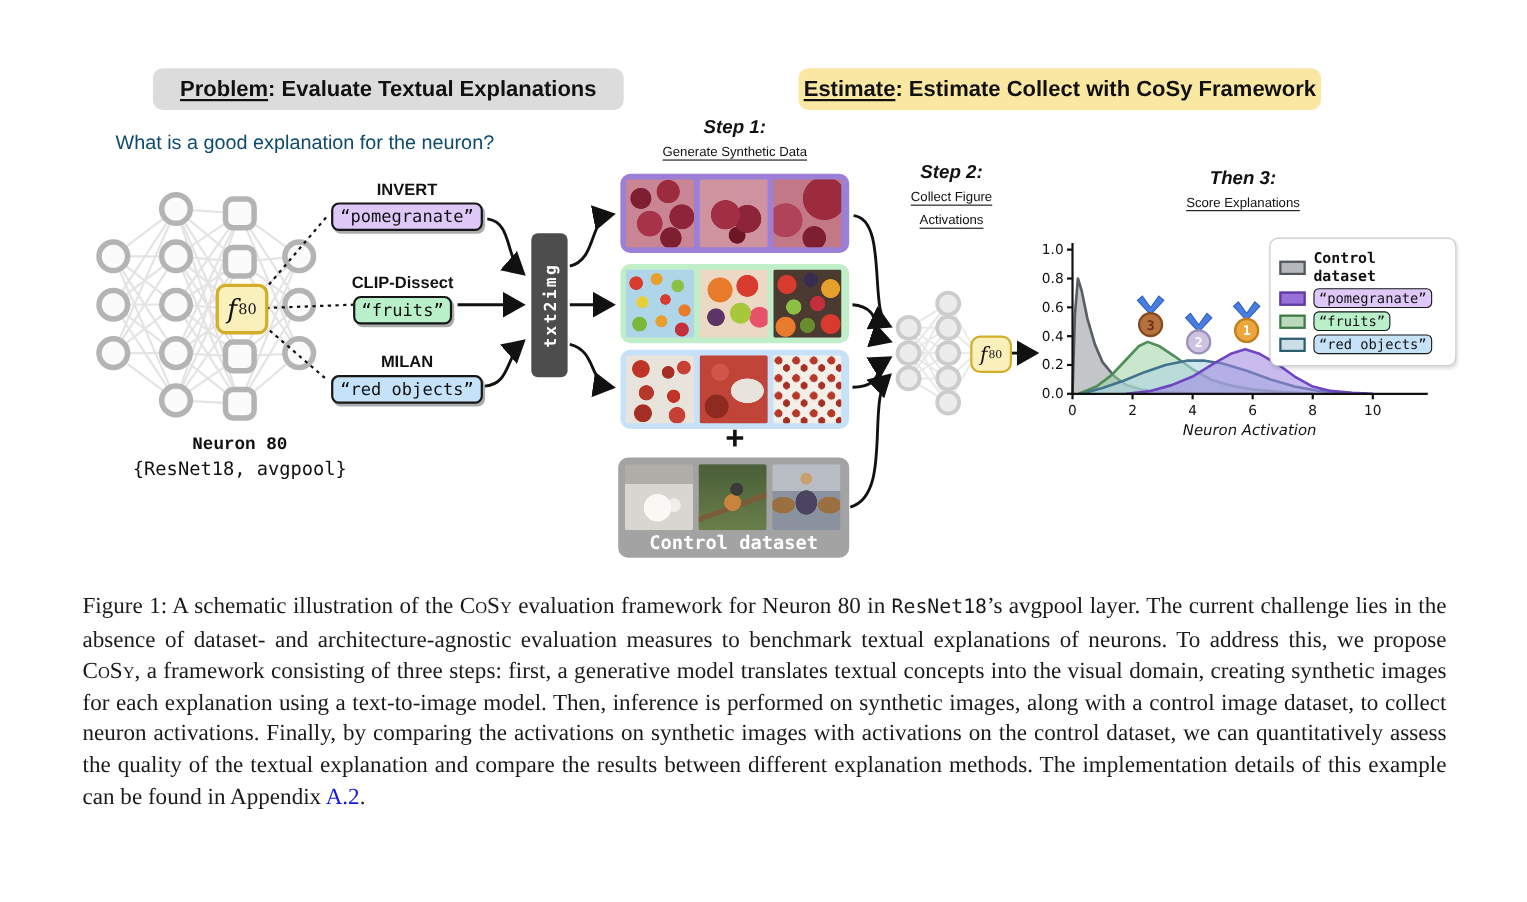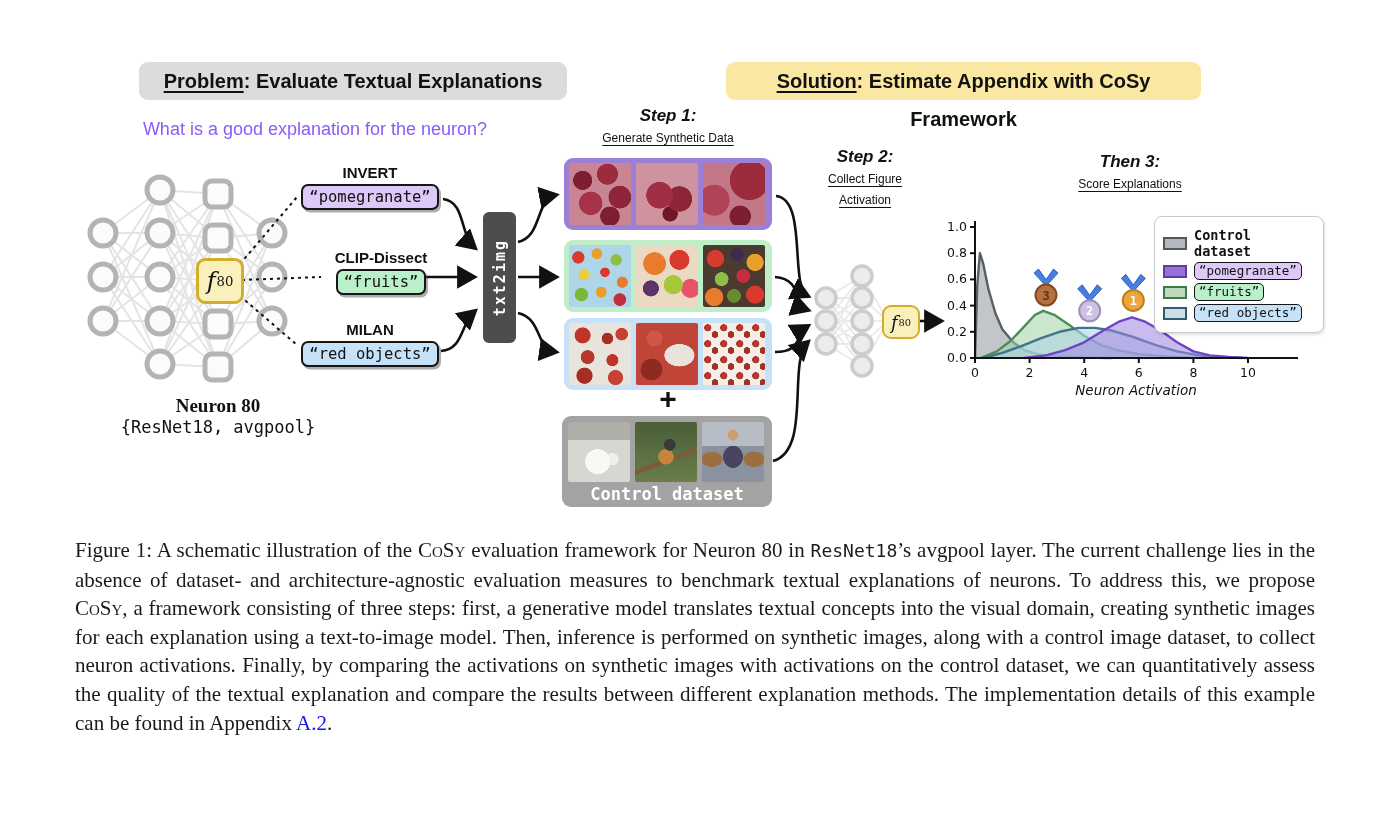--- a/index.html
+++ b/index.html
@@ -8,42 +8,42 @@
   .fig{position:absolute;left:0;top:0;width:1388px;height:535px;}
   svg.overlay{position:absolute;left:0;top:0;pointer-events:none;}
 
   
   .hdr{position:absolute;height:38px;line-height:38px;text-align:center;font-weight:bold;
        font-size:20px;border-radius:9px;margin-left:36px;}
   .hdr-problem{left:103px;top:62px;width:428px;background:#dcdcdc;}
   .hdr-solution{left:690px;top:62px;width:475px;background:#f9e7a2;}
   .u{text-decoration:underline;text-underline-offset:3px;text-decoration-thickness:2px;}
 
-  .question{position:absolute;left:105px;top:119px;width:420px;text-align:center;font-size:18px;color:#8b5cf6;}
+  .question{position:absolute;left:105px;top:119px;width:420px;font-size:18px;color:#0c4a6e;}
 
   
   .f80{position:absolute;background:#f9f0bb;border:3px solid #d2ae2a;border-radius:9px;
        display:flex;align-items:center;justify-content:center;
        font-family:"DejaVu Serif",serif;font-style:italic;z-index:5;}
   .f80 sub{font-size:0.55em;font-style:normal;font-family:"DejaVu Serif",serif;margin-left:1px;}
   .f80-left{left:196px;top:258px;width:42px;height:40px;font-size:24px;}
   .f80-small{left:882px;top:305px;width:34px;height:30px;font-size:18px;border-width:2.5px;}
 
   .neuron-name{position:absolute;left:98px;top:395px;width:240px;text-align:center;
-       font-family:Liberation Serif, serif;font-weight:bold;font-size:19px;}
+       font-family:Liberation Mono, monospace;font-weight:bold;font-size:16px;}
   .neuron-loc{position:absolute;left:98px;top:417px;width:240px;text-align:center;
        font-family:"DejaVu Sans Mono",monospace;font-size:17px;}
 
   
   .method{position:absolute;text-align:center;z-index:4;}
   .m-name{font-size:15px;font-weight:bold;margin-bottom:3px;}
   .concept-box{font-family:"DejaVu Sans Mono",monospace;font-size:15.5px;border:2px solid #161616;
        border-radius:7px;padding:2px 6px;box-shadow:2px 2.5px 0 rgba(70,70,70,.45);white-space:nowrap;display:inline-block;background:#fff;}
   .method-1{left:292px;top:164px;width:156px;}
-  .method-2{left:329px;top:249px;width:104px;}
+  .method-2{left:314px;top:249px;width:104px;}
   .method-3{left:292px;top:321px;width:156px;}
   .bg-purple{background:#ddc8f8;}
   .bg-green{background:#b9efc9;}
   .bg-blue{background:#c6e2f8;}
 
   
   .txt2img{position:absolute;left:483px;top:212px;width:33px;height:131px;background:#4d4d4d;
        border-radius:6px;display:flex;align-items:center;justify-content:center;z-index:4;}
   .txt2img span{writing-mode:vertical-rl;transform:rotate(180deg);color:#fff;
        font-family:"DejaVu Sans Mono",monospace;font-weight:bold;font-size:15px;letter-spacing:2px;}
@@ -289,21 +289,21 @@
         <path d="M 775,277 C 803,279 793,305 808,310" stroke="#111" stroke-width="2.6" fill="none" marker-end="url(#ah)"></path>
         <path d="M 775,352 C 803,352 795,334 808,326" stroke="#111" stroke-width="2.6" fill="none" marker-end="url(#ah)"></path>
         <path d="M 773,461 C 812,450 787,362 808,342" stroke="#111" stroke-width="2.6" fill="none" marker-end="url(#ah)"></path>
         <path d="M 917,321 L 941,321" stroke="#111" stroke-width="2.6" fill="none" marker-end="url(#ah)"></path>
       </svg>
 
     <div class="hdr hdr-problem">
       <span class="u">Problem</span><span>: Evaluate Textual Explanations</span>
     </div>
     <div class="hdr hdr-solution">
-      <span class="u">Solution</span><span>: Estimate Appendix with CoSy Framework</span>
+      <span class="u">Estimate</span><span>: Estimate Collect with CoSy Framework</span>
     </div>
 
     <div class="question">What is a good explanation for the neuron?</div>
 
     <div class="f80 f80-left">
       <span>f</span>
         <sub>80</sub>
     </div>
     <div class="neuron-name">Neuron 80</div>
     <div class="neuron-loc">{ResNet18, avgpool}</div>
@@ -325,21 +325,21 @@
       <span>txt2img</span>
     </div>
 
     <div class="step-head step1-head">
       <div class="st-title">Step 1:</div>
       <div class="st-sub"><span>Generate Synthetic Data</span></div>
     </div>
     <div class="step-head step2-head">
       <div class="st-title">Step 2:</div>
       <div class="st-sub"><span>Collect Figure</span></div>
-      <div class="st-sub"><span>Activation</span></div>
+      <div class="st-sub"><span>Activations</span></div>
     </div>
     <div class="step-head step3-head">
       <div class="st-title">Then 3:</div>
       <div class="st-sub"><span>Score Explanations</span></div>
     </div>
 
     <div class="row row-purple">
       <div class="thumb t-p1"></div>
       <div class="thumb t-p2"></div>
       <div class="thumb t-p3"></div>

